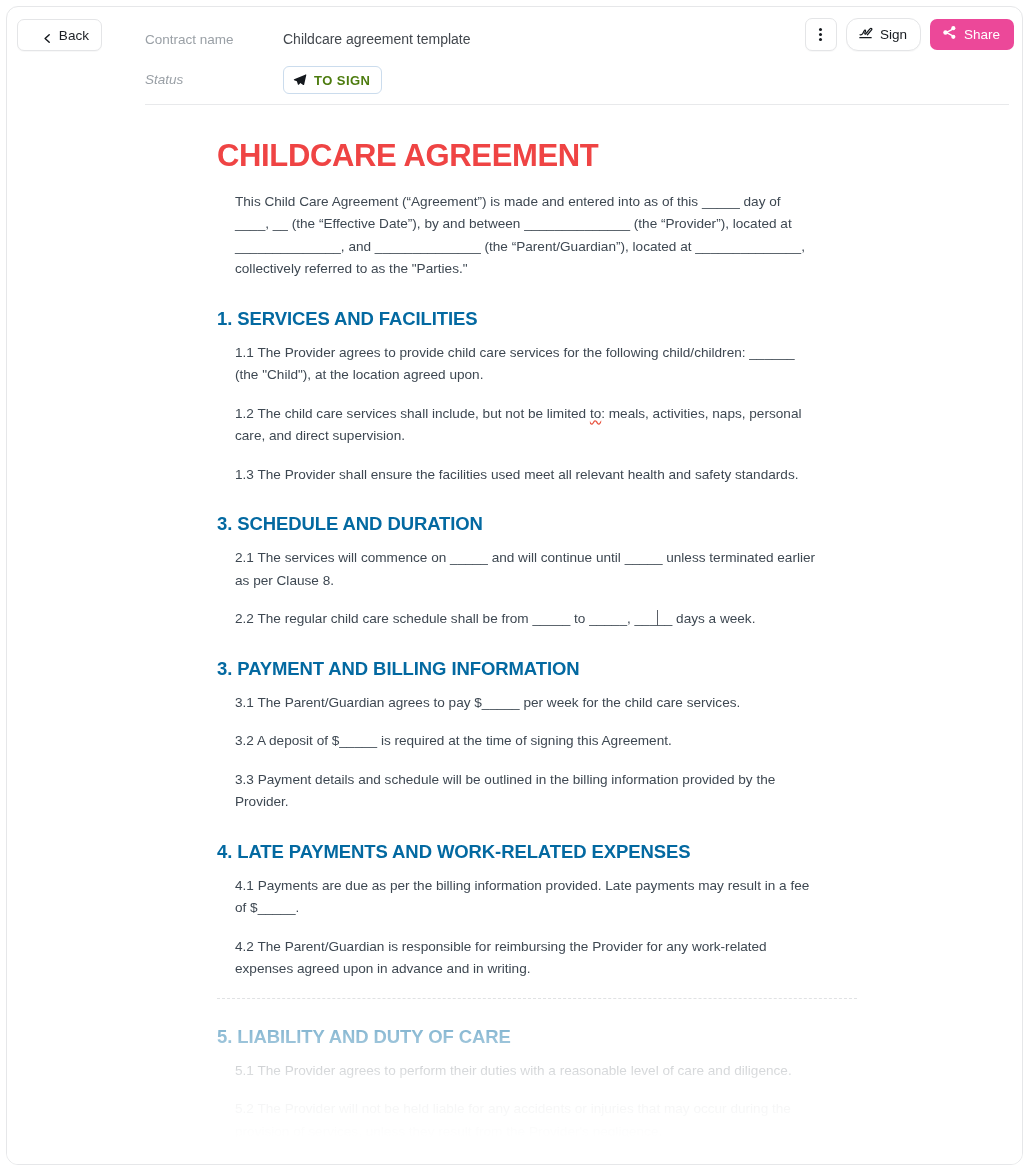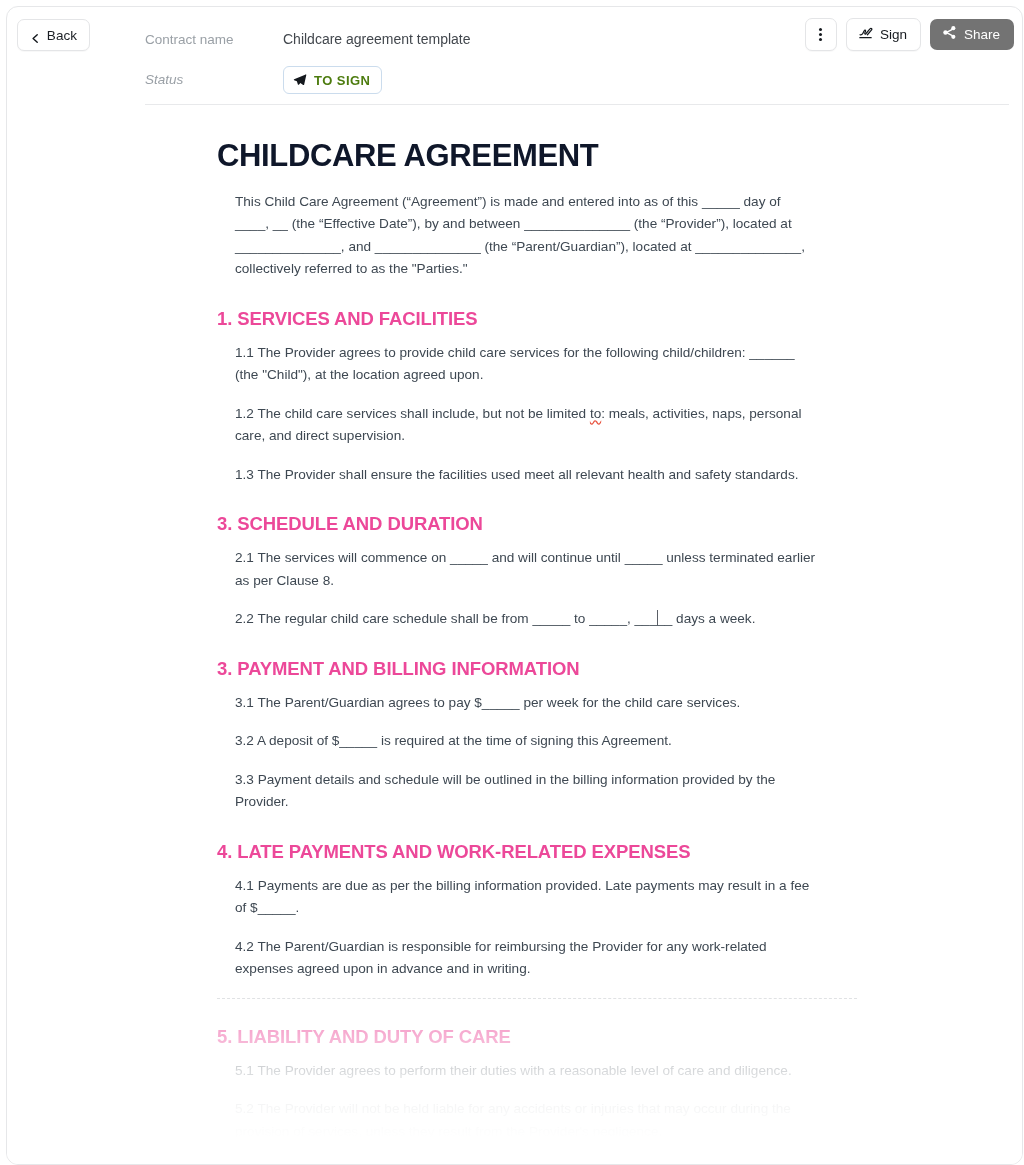--- a/index.html
+++ b/index.html
@@ -43,20 +43,21 @@
     height: 30px;
     border: 1px solid #e4e5e7;
     border-radius: 7px;
     background: #ffffff;
     display: flex;
     align-items: center;
     justify-content: center;
     gap: 6px;
     cursor: pointer;
     box-shadow: 0 1px 1px rgba(16,24,40,0.03);
+    padding-left: 12px;
   }
   .back-button .chev {
     width: 11px; height: 11px;
     display: block;
   }
   .back-label {
     font-size: 13.5px;
     color: #1b1f24;
     font-weight: 500;
     letter-spacing: .1px;
@@ -118,21 +119,21 @@
     cursor: pointer;
     box-shadow: 0 1px 1px rgba(16,24,40,0.03);
   }
   .dots { display: flex; flex-direction: column; gap: 2px; align-items: center; }
   .dots i { width: 3px; height: 3px; border-radius: 50%; background: #15191e; display: block; }
 
   .sign-btn {
     height: 31px;
     padding: 0 13px 0 11px;
     border: 1px solid #e4e5e7;
-    border-radius: 7px;
+    border-radius: 12px;
     background: #fff;
     display: flex; align-items: center; gap: 7px;
     cursor: pointer;
     box-shadow: 0 1px 1px rgba(16,24,40,0.03);
   }
   .sign-btn .sign-label {
     font-size: 13.5px; color: #15191e; font-weight: 500;
   }
   .share-btn {
     height: 31px;
@@ -167,38 +168,38 @@
   .doc {
     position: absolute;
     left: 210px;
     top: 0;
     width: 600px;
   }
 
   .doc-title {
     font-size: 31px;
     font-weight: 700;
-    color: #0f172a;
+    color: #ef4444;
     letter-spacing: -0.35px;
     margin: 34px 0 0 0;
     line-height: 1.12;
   }
 
   .doc p {
     font-size: 13.6px;
     line-height: 22.5px;
     color: #3e4852;
     margin: 16px 0 0 18px;
   }
   .doc p.intro { margin-top: 17px; }
 
   h2.sec {
     font-size: 18.5px;
     font-weight: 700;
-    color: #ec4899;
+    color: #0369a1;
     letter-spacing: -0.1px;
     margin: 27px 0 0 0;
   }
   h2.sec + p { margin-top: 12px; }
 
   .misspelled {
     text-decoration: underline wavy #e8533f;
     text-decoration-skip-ink: none;
     text-underline-offset: 2px;
   }
@@ -278,21 +279,21 @@
         <span>
           <svg viewBox="0 0 18 18" width="15" height="15" fill="none" stroke="#15191e" stroke-width="1.45" stroke-linecap="round" stroke-linejoin="round">
             <path d="M2.4 11.7c1.4.5 2.6-.3 3.4-1.6.7-1.2 1.1-2.9 2-3.7.6-.5 1.3-.3 1.3.5 0 1-1 2.2-1 3.2 0 .7.6 1 1.2.7"></path>
             <path d="M9.6 10.2 14.6 4.4a1.1 1.1 0 0 1 1.7 1.4l-5 5.9"></path>
             <line x1="2.2" y1="15.2" x2="15.8" y2="15.2"></line>
           </svg>
         </span>
         <span class="sign-label">Sign</span>
       </div>
 
-      <div class="share-btn" style="background:#737373">
+      <div class="share-btn" style="background:#ec4899">
         <span>
           <svg viewBox="0 0 18 18" width="15" height="15" fill="#ffffff">
             <circle cx="13.6" cy="3.8" r="2.5"></circle>
             <circle cx="4.2" cy="9.0" r="2.7"></circle>
             <circle cx="13.6" cy="14.2" r="2.5"></circle>
             <path d="M5.6 7.9 12 4.5l.8 1.5L6.4 9.4zM6.4 8.7 12.8 12l-.8 1.5L5.6 10.2z"></path>
           </svg>
         </span>
         <span class="share-label">Share</span>
       </div>

